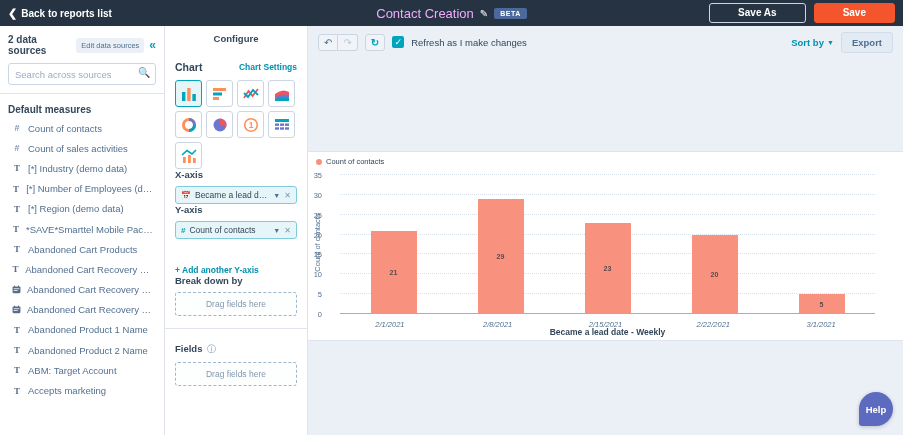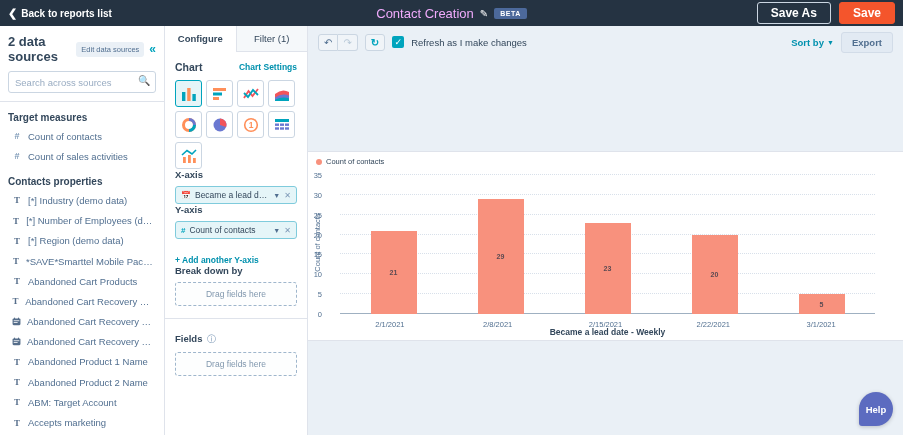--- a/index.html
+++ b/index.html
@@ -12,30 +12,30 @@
   body{width:903px;height:435px;overflow:hidden;font-family:"Liberation Sans",sans-serif;color:var(--dark);background:#fff;}
   .topbar{height:26px;background:var(--topbar);display:flex;align-items:center;padding:0 8px;color:#fff;}
   .tb-left{flex:1;display:flex;align-items:center;}
   .back{display:flex;align-items:center;gap:4px;font-size:10px;font-weight:bold;color:#fff;cursor:pointer;}
   .back .chev{font-size:11px;}
   .tb-center{display:flex;align-items:center;gap:6px;}
   .rep-title{font-size:13px;color:#f0abfc;}
   .pencil{font-size:10px;color:#fff;cursor:pointer;}
   .beta{background:var(--beta);color:#fff;font-size:7px;font-weight:bold;padding:2px 6px;border-radius:2px;letter-spacing:.5px;}
   .tb-right{flex:1;display:flex;justify-content:flex-end;gap:8px;}
-  .btn{font-size:12px;font-weight:bold;border-radius:3px;padding:4px 13px;cursor:pointer;line-height:1;}
+  .btn{font-size:10px;font-weight:bold;border-radius:3px;padding:4px 28px;cursor:pointer;line-height:1;}
   .btn.ghost{background:transparent;border:1px solid #cbd6e2;color:#fff;}
   .btn.primary{background:var(--save);border:1px solid var(--save);color:#fff;}
   .main{display:flex;height:409px;}
 
   
   .sidebar{width:165px;border-right:1px solid var(--border);padding:8px 0 0 0;overflow:hidden;background:#fff;}
   .sb-pad{padding:0 8px;}
   .sb-top{display:flex;align-items:center;gap:5px;}
-  .sb-count{font-size:13px;font-weight:bold;flex:1;}
+  .sb-count{font-size:10px;font-weight:bold;flex:1;}
   .sb-edit{font-size:7.5px;color:var(--slate);background:var(--gray);border-radius:3px;padding:3px 5px;cursor:pointer;white-space:nowrap;}
   .sb-collapse{color:var(--accent);font-size:12px;font-weight:bold;cursor:pointer;}
   .search-wrap{position:relative;margin-top:7px;}
   .search-wrap input{width:100%;height:22px;border:1px solid var(--inputb);border-radius:3px;font-size:9.5px;padding:0 20px 0 6px;color:var(--dark);font-family:"Liberation Sans",sans-serif;}
   .search-wrap input::placeholder{color:#99acc2;}
   .search-icon{position:absolute;right:5px;top:4px;color:var(--accent);font-size:10px;}
   .browse{margin-top:7px;font-size:9.5px;color:var(--slate);display:flex;gap:4px;align-items:center;}
   .browse b{color:var(--link);cursor:pointer;}
   .browse .caret{color:var(--link);font-size:7px;}
   .sb-divider{border-top:1px solid var(--border);margin:8px 0 0 0;}
@@ -58,21 +58,21 @@
   .chart-head .link{font-size:8.5px;font-weight:bold;color:var(--link);cursor:pointer;}
   .type-grid{display:grid;grid-template-columns:repeat(4,27px);gap:4px;margin-top:7px;}
   .type-btn{width:27px;height:27px;border:1px solid var(--inputb);border-radius:3px;background:#fff;display:flex;align-items:center;justify-content:center;cursor:pointer;padding:0;}
   .type-btn.selected{border-color:var(--accent);background:#e5f5f8;}
   .axis-label{font-size:9.5px;font-weight:bold;}
   .pill{margin-top:6px;display:flex;align-items:center;gap:4px;background:#e5f5f8;border:1px solid #7fcbdc;border-radius:3px;padding:3px 5px;font-size:8.5px;color:var(--dark);cursor:pointer;}
   .pill .ic{color:var(--accent);font-size:8px;flex:none;}
   .pill .tx{flex:1;overflow:hidden;white-space:nowrap;text-overflow:ellipsis;}
   .pill .chev{color:var(--slate);font-size:7px;font-weight:bold;}
   .pill .x{color:#7c98b6;font-size:8px;}
-  .add-link{margin-top:16px;font-size:8.5px;font-weight:bold;color:var(--link);cursor:pointer;}
+  .add-link{margin-top:26px;font-size:8.5px;font-weight:bold;color:var(--link);cursor:pointer;}
   .dropzone{margin-top:6px;border:1px dashed #9fb6cc;border-radius:3px;background:#fdfefe;height:24px;display:flex;align-items:center;justify-content:center;font-size:8.5px;color:#8097ad;}
   .fields-sec{border-top:1px solid var(--border);margin:12px -10px 0 -10px;padding:9px 10px 0 10px;}
   .info-ic{color:#7c98b6;font-size:9px;}
 
   
   .canvas{flex:1;background:var(--gray);position:relative;}
   .ctoolbar{height:32px;display:flex;align-items:center;padding:0 10px;gap:7px;}
   .icon-btn{height:17px;background:#f0f4f8;border:1px solid var(--inputb);display:flex;align-items:center;justify-content:center;cursor:pointer;font-size:10px;padding:0 5px;}
   .grp{display:flex;}
   .grp .icon-btn:first-child{border-radius:3px 0 0 3px;}
@@ -91,21 +91,21 @@
   .chart-card{position:absolute;left:0;right:0;top:125px;height:190px;background:#fff;border-top:1px solid var(--border);border-bottom:1px solid var(--border);}
   .legend{position:absolute;top:5px;left:8px;display:flex;align-items:center;gap:4px;font-size:7.5px;color:var(--dark);}
   .legend .dot{width:6px;height:6px;border-radius:50%;}
   .ylab{position:absolute;left:-26px;top:86px;transform:rotate(-90deg);font-size:7.5px;color:var(--slate);width:70px;text-align:center;}
   .plot{position:absolute;left:32px;right:28px;top:23px;bottom:26px;}
   .gridline{position:absolute;left:0;right:0;border-top:1px dotted #d8e0ea;height:0;}
   .gridline.base{border-top:1px solid #9fb0c1;}
   .ytick{position:absolute;right:100%;margin-right:18px;transform:translateY(-50%);font-size:7.5px;color:var(--slate);}
   .bar{position:absolute;bottom:0;width:46px;transform:translateX(-50%);}
   .bar .val{position:absolute;top:50%;left:50%;transform:translate(-50%,-50%);font-size:7px;font-weight:bold;color:#5b4a52;}
-  .xticks{position:absolute;left:28px;right:28px;top:168px;height:10px;}
+  .xticks{position:absolute;left:28px;right:28px;top:168px;height:10px;font-style:italic;}
   .xtick{position:absolute;transform:translateX(-50%);font-size:7.5px;color:var(--slate);white-space:nowrap;}
   .xtitle{position:absolute;left:32px;right:28px;bottom:3px;text-align:center;font-size:8.5px;font-weight:bold;color:var(--dark);}
 
   .help{position:absolute;right:10px;bottom:9px;width:34px;height:34px;background:var(--help);border-radius:17px 17px 17px 3px;display:flex;align-items:center;justify-content:center;color:#fff;font-size:9.5px;font-weight:bold;cursor:pointer;box-shadow:0 1px 4px rgba(0,0,0,.2);margin-left:20px;}
 </style>
 </head>
 <body>
 
 <div class="topbar">
   <div class="tb-left">
@@ -134,30 +134,29 @@
         <span class="sb-edit">Edit data sources</span>
         <span class="sb-collapse">«</span>
       </div>
       <div class="search-wrap">
         <input type="text" placeholder="Search across sources" style="">
         <span class="search-icon">🔍</span>
       </div>
     </div>
     <div class="sb-divider"></div>
     <div id="sidebar-sections">
-        <div class="sb-section-heading">Target measures</div>
+        <div class="sb-section-heading">Default measures</div>
         <div class="sb-item">
           <span class="h-ic">#</span>
           <span class="lbl">Count of contacts</span>
         </div>
         <div class="sb-item">
           <span class="h-ic">#</span>
           <span class="lbl">Count of sales activities</span>
         </div>
-        <div class="sb-section-heading">Contacts properties</div>
         <div class="sb-item">
           <span class="t-ic">T</span>
           <span class="lbl">[*] Industry (demo data)</span>
         </div>
         <div class="sb-item">
           <span class="t-ic">T</span>
           <span class="lbl">[*] Number of Employees (demo data)</span>
         </div>
         <div class="sb-item">
           <span class="t-ic">T</span>
@@ -214,21 +213,20 @@
         <div class="sb-item">
           <span class="t-ic">T</span>
           <span class="lbl">Accepts marketing</span>
         </div>
       </div>
   </div>
 
   <div class="config">
     <div class="tabs">
       <div class="tab active">Configure</div>
-      <div class="tab">Filter (1)</div>
     </div>
     <div class="cfg-body">
       <div class="chart-head">
         <span class="h">Chart</span>
         <span class="link">Chart Settings</span>
       </div>
       <div class="type-grid" id="type-grid">
           <button class="type-btn selected">
             <svg width="18" height="18" viewBox="0 0 18 18">
               <rect x="2" y="7" width="3.4" height="9" fill="#00a4bd"></rect>

